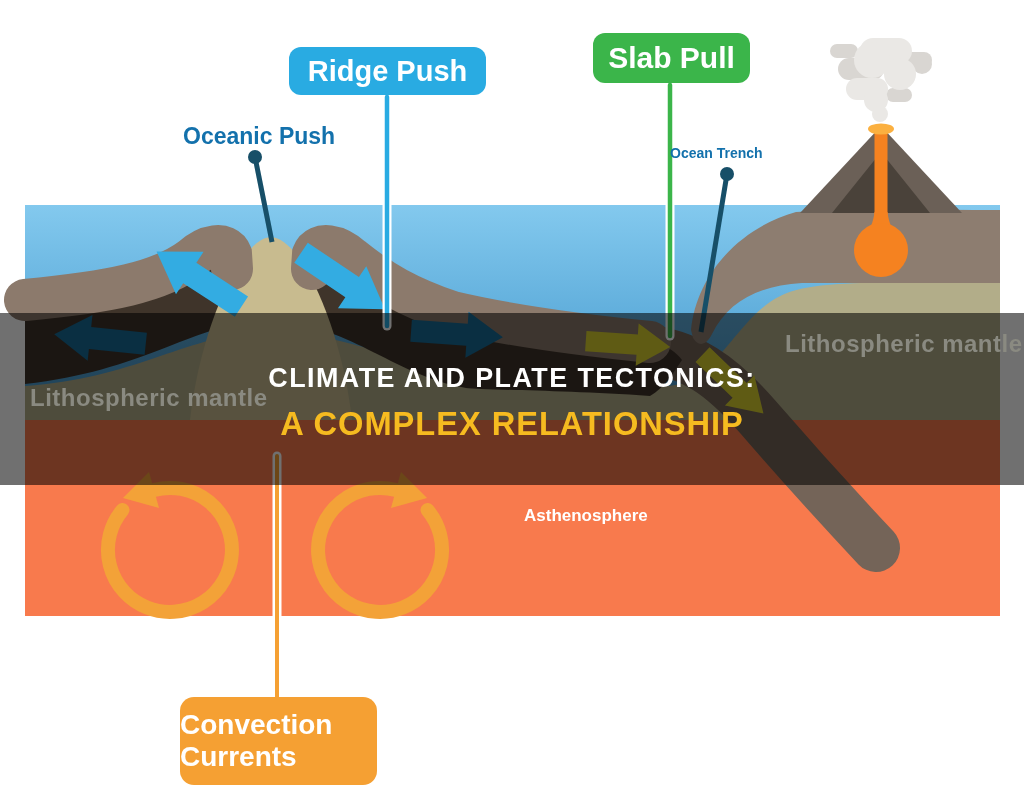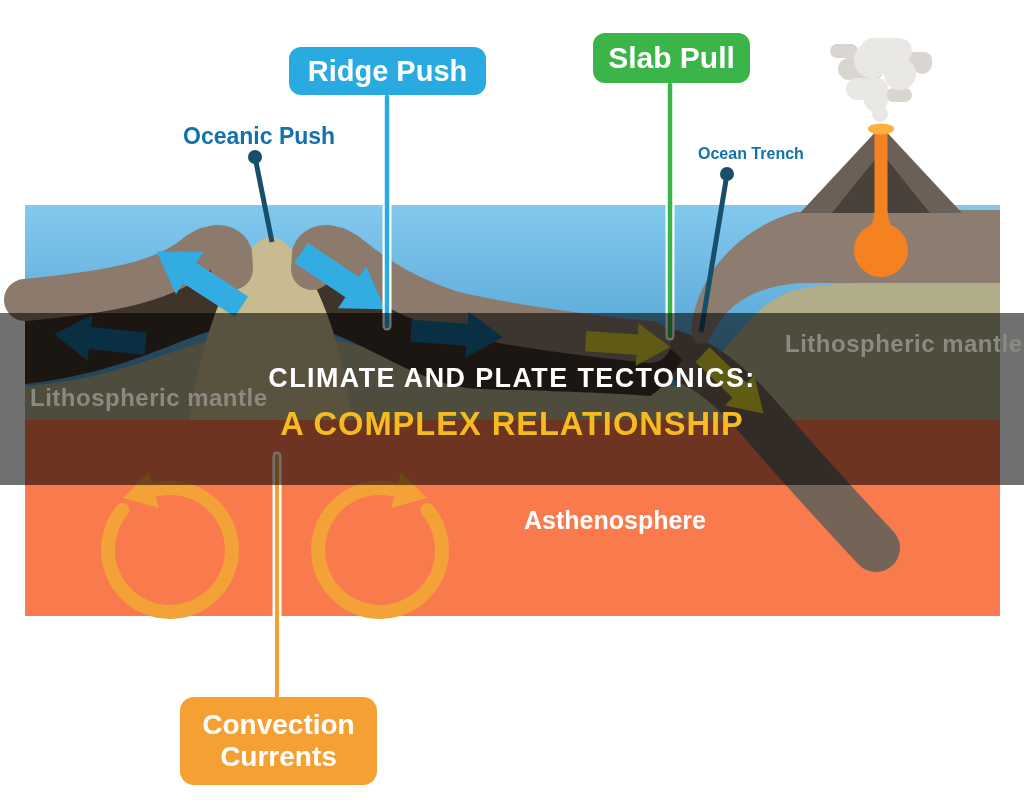--- a/index.html
+++ b/index.html
@@ -1,29 +1,29 @@
 <!DOCTYPE html>
 <html style="--sea_top: #83c9ee; --sea_bottom: #2b85c0; --khaki: #b2ad89; --asthenosphere: #f87a4d; --convection: #f3a238; --plate_dark: #3f342a; --crust: #8d7d70; --arm: #8c7a6c; --slab: #746458; --tan_ridge: #c8bb8f; --lava: #f58220; --crater: #fbb040; --volcano: #6b6057; --volcano_shadow: #4a423a; --smoke_light: #eae8e5; --smoke_dark: #d9d6d2; --title_yellow: #f6bb20; --callout_blue: #29abe2; --callout_green: #3bb54a; --callout_orange: #f5a033; --text_blue: #1371ac; --pointer_dark: #174f68; --arrow_light_blue: #33ace2; --arrow_dark_blue: #176b97; --arrow_olive: #d8d02f; --mantle_label: #8a8a81; --banner_overlay: rgba(0,0,0,0.56);"><head>
 <meta charset="utf-8">
 <style>
   html,body{margin:0;padding:0;background:#fff;}
   .stage{position:relative;width:1024px;height:812px;overflow:hidden;background:#fff;
          font-family:"Liberation Sans","DejaVu Sans",sans-serif;}
   .stage svg{position:absolute;left:0;top:0;}
   .ov{position:absolute;white-space:nowrap;}
-  .callout{display:flex;align-items:center;justify-content:center;text-align:center;
+  .callout{display:flex;align-items:center;justify-content:center;text-align:left;
            color:#fff;font-weight:bold;border-radius:12px;}
   .callout.blue{left:289px;top:47px;width:197px;height:48px;font-size:29px;background:var(--callout_blue,#29abe2);}
   .callout.green{left:593px;top:33px;width:157px;height:50px;font-size:30px;background:var(--callout_green,#3bb54a);}
   .callout.orange{left:180px;top:697px;width:197px;height:88px;font-size:28px;line-height:32px;
                   border-radius:14px;background:var(--callout_orange,#f5a033);white-space:normal;}
   .maplabel{font-weight:bold;color:var(--text_blue,#1371ac);}
   .oceanic{left:183px;top:123px;font-size:23px;}
-  .trench{left:698px;top:145px;font-size:16px;}
-  .asth{left:524px;top:506px;font-size:25px;font-weight:bold;color:#fff;}
+  .trench{left:670px;top:145px;font-size:14px;}
+  .asth{left:524px;top:506px;font-size:17px;font-weight:bold;color:#fff;}
   .lith{font-size:24px;font-weight:bold;color:var(--mantle_label,#8a8a81);letter-spacing:.5px;}
   .lith.left{left:30px;top:384px;}
   .lith.right{left:785px;top:330px;}
   .title{left:0;top:362px;width:1024px;text-align:center;color:#fff;font-weight:bold;
          font-size:28px;letter-spacing:1.5px;transform:scaleX(.96);}
   .title2{left:0;top:404px;width:1024px;text-align:center;font-weight:bold;font-size:34px;
           letter-spacing:1px;color:var(--title_yellow,#f6bb20);transform:scaleX(.96);}
 </style>
 </head>
 <body>

